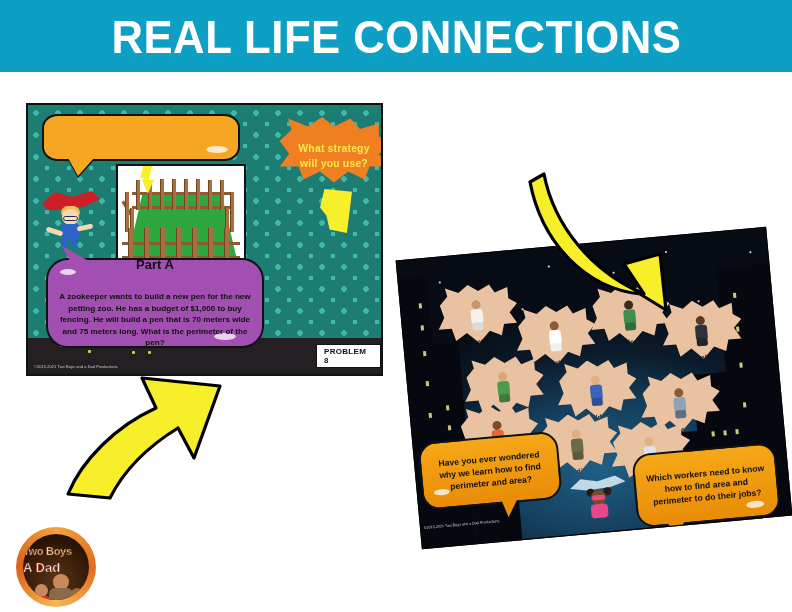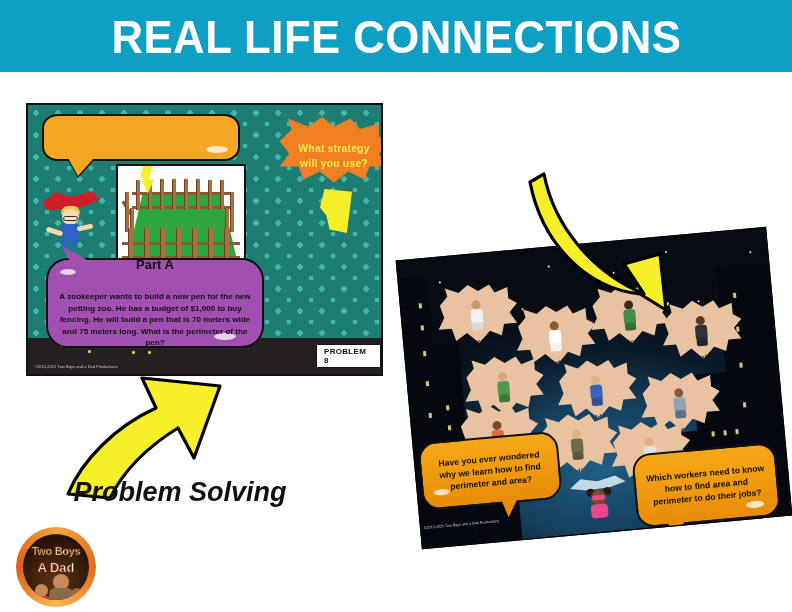--- a/index.html
+++ b/index.html
@@ -215,25 +215,25 @@
   .logo-ring{
     position:absolute;inset:0;border-radius:50%;
     background:conic-gradient(#f2a23c,#e06d1f,#f7b955,#d9601b,#f2a23c);
   }
   .logo-inner{
     position:absolute;inset:7px;border-radius:50%;
     background:radial-gradient(circle at 50% 70%, #5b3416 0%, #2a1406 70%, #1a0d04 100%);
     overflow:hidden;
   }
   .logo-text-1{
-    position:absolute;left:0;right:0;top:11px;text-align:center;color:#f3e3bb;
+    position:absolute;left:0;right:0;top:11px;text-align:left;color:#f3e3bb;
     font-size:11px;font-weight:bold;-webkit-text-stroke:.6px #6b2f0c;letter-spacing:-.3px;
   }
   .logo-text-2{
-    position:absolute;left:0;right:0;top:26px;text-align:center;color:#ffffff;
+    position:absolute;left:0;right:0;top:26px;text-align:left;color:#ffffff;
     font-size:13px;font-weight:bold;-webkit-text-stroke:.7px #8a2b0c;
   }
   .logo-fig{position:absolute;border-radius:50%;}
 </style>
 </head>
 <body>
 
 <div class="stage">
 
   <div class="banner">
@@ -481,21 +481,20 @@
     <path d="M8,142 C22,108 56,74 96,56 L82,26 L160,34 L134,106 L118,76 C92,92 66,114 50,146 Z" fill="#f6ef2a" stroke="#000000" stroke-width="3.2" stroke-linejoin="round"></path>
   </svg>
 
   <svg class="arrow" style="left:520px;top:168px;width:170px;height:145px;" viewBox="0 0 170 145">
     <path d="M24,6 C34,58 72,104 124,126 L104,96 L140,86 L146,142 L120,126 C66,120 22,76 10,14 Z" fill="#f6ef2a" stroke="#000000" stroke-width="3.2" stroke-linejoin="round"></path>
   </svg>
 
   <div class="callout" id="label-real-life">
   </div>
 
-  <div class="callout" id="label-problem-solving">Problem Solving</div>
 
   <div class="logo">
     <div class="logo-ring"></div>
     <div class="logo-inner">
       <div class="logo-fig" style="left:30px;top:40px;width:16px;height:16px;background:#c98a5a;"></div>
       <div class="logo-fig" style="left:26px;top:54px;width:24px;height:22px;border-radius:6px;background:#8a6a4a;"></div>
       <div class="logo-fig" style="left:12px;top:50px;width:13px;height:13px;background:#c98a5a;"></div>
       <div class="logo-fig" style="left:8px;top:62px;width:20px;height:16px;border-radius:5px;background:#cf3b2a;"></div>
       <div class="logo-fig" style="left:48px;top:54px;width:12px;height:12px;background:#a06a3a;"></div>
       <div class="logo-fig" style="left:46px;top:64px;width:19px;height:14px;border-radius:5px;background:#d9c65a;"></div>

